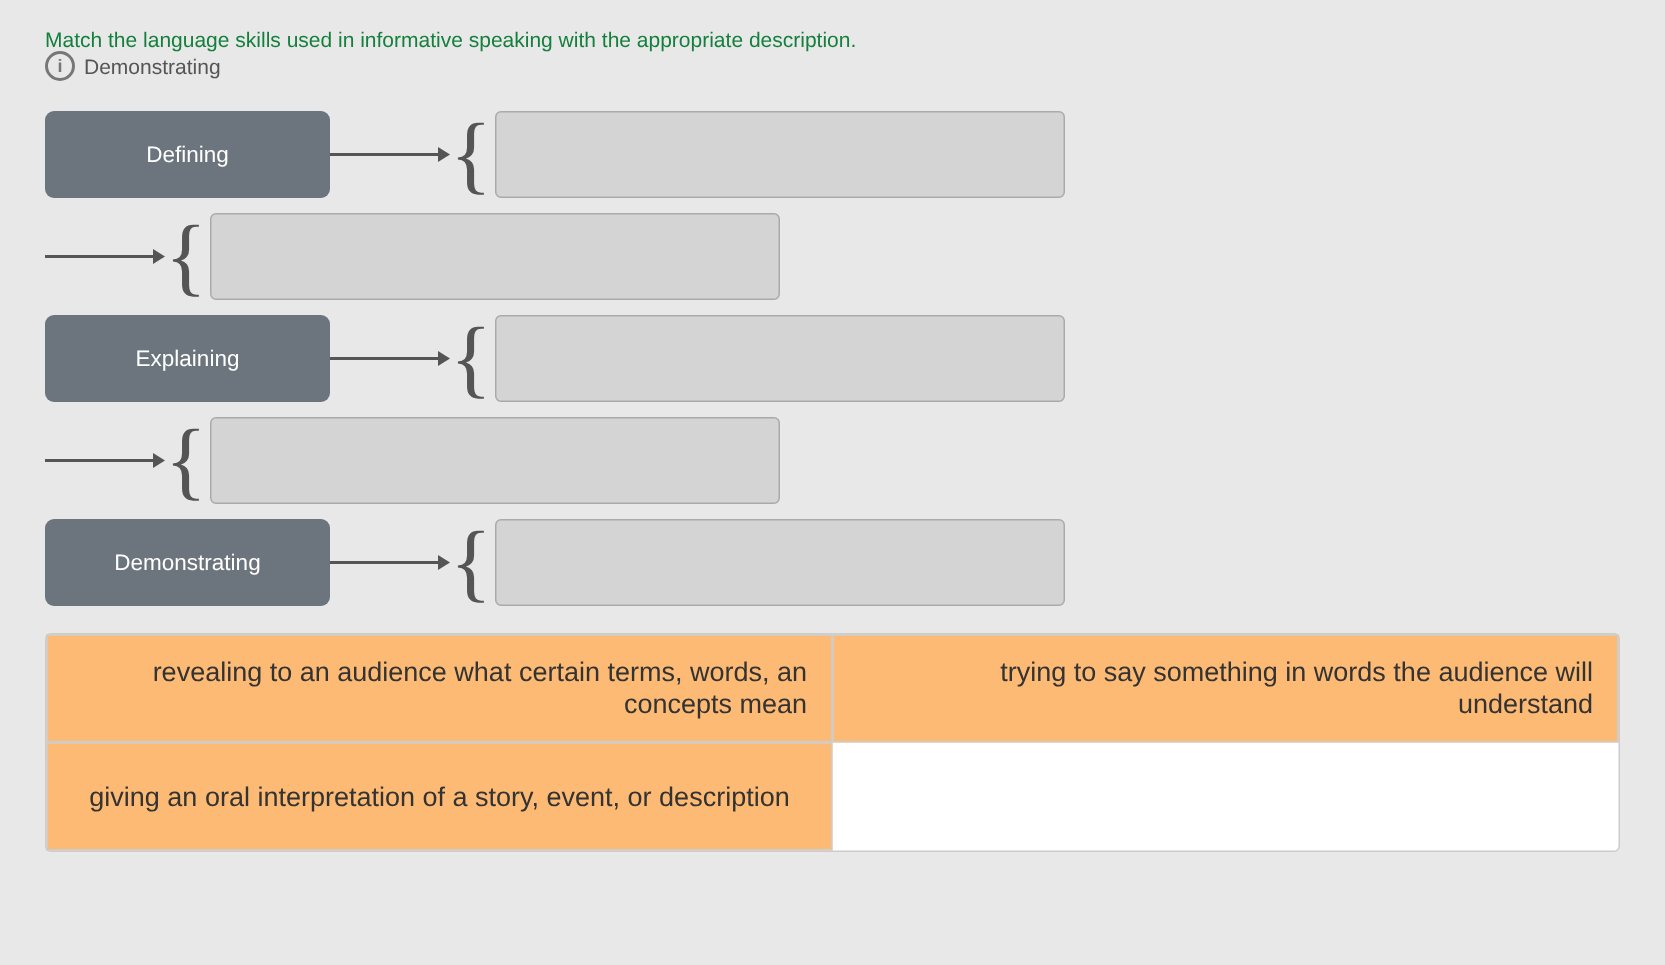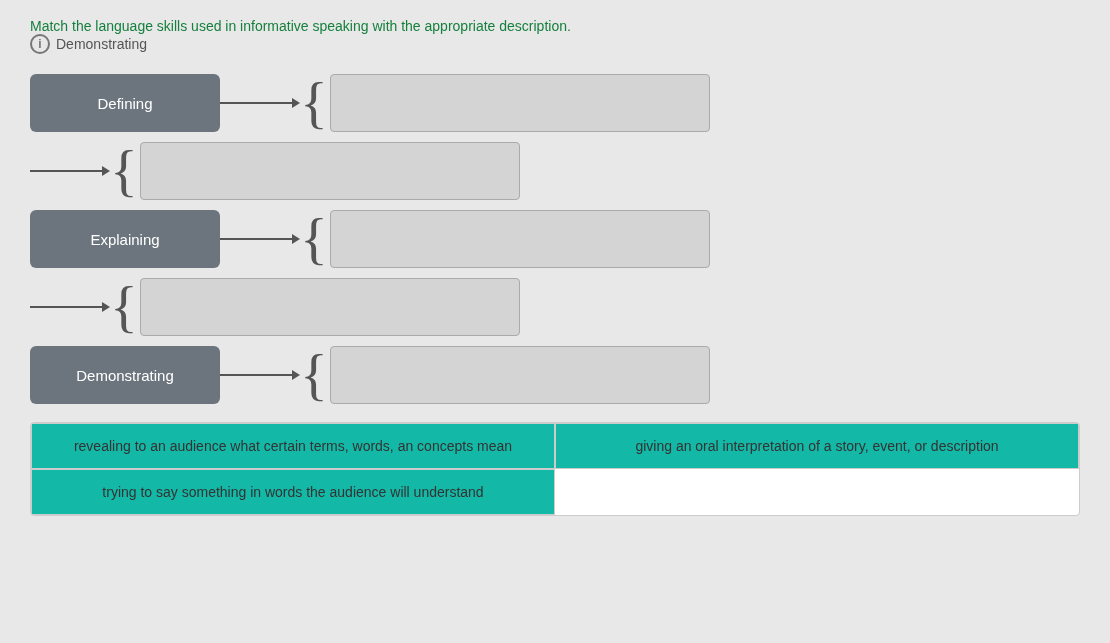--- a/index.html
+++ b/index.html
@@ -111,28 +111,28 @@
       border: 1px solid #ccc;
       border-radius: 4px;
       padding: 0;
       display: grid;
       grid-template-columns: 1fr 1fr;
       grid-template-rows: 1fr 1fr;
       gap: 0;
     }
     .option-cell {
       padding: 14px 16px;
-      font-size: 14px;
+      font-size: 18px;
       color: #333;
       border: 1px solid #ccc;
       display: flex;
       align-items: center;
       justify-content: center;
       text-align: right;
-      background: #14b8a6;
+      background: #fdba74;
       cursor: pointer;
     }
   </style>
 </head>
 <body>
 
 <div class="page-container">
   <p class="instruction-text">Match the language skills used in informative speaking with the appropriate description.</p>
 
   <div class="instructions-label">
@@ -196,16 +196,16 @@
       </div>
       <div class="brace-input-group">
         <span class="curly-brace">{</span>
         <div class="right-input"></div>
       </div>
     </div>
   </div>
 
   <div class="bottom-options">
     <div class="option-cell">revealing to an audience what certain terms, words, an concepts mean</div>
+    <div class="option-cell">trying to say something in words the audience will understand</div>
     <div class="option-cell">giving an oral interpretation of a story, event, or description</div>
-    <div class="option-cell">trying to say something in words the audience will understand</div>
   </div>
 </div>
 
 </body></html>

